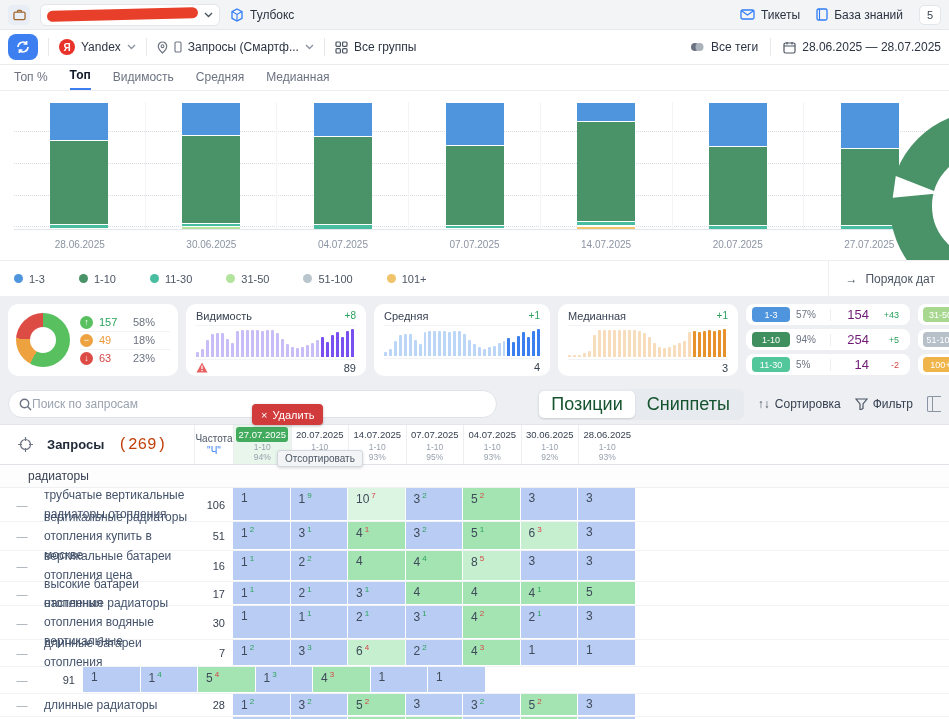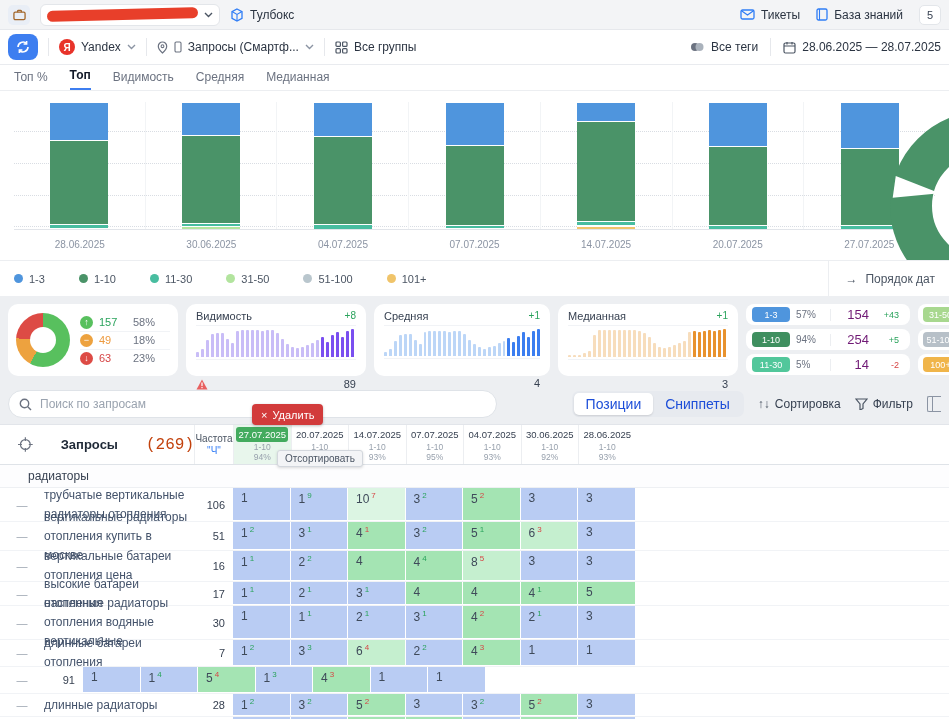--- a/index.html
+++ b/index.html
@@ -61,50 +61,50 @@
   .dstat { display:flex; align-items:center; gap:6px; padding:2px 0; border-bottom:1px solid #f1f3f6; }
   .dstat:last-child { border-bottom:none; }
   .dico { width:13px; height:13px; border-radius:50%; color:#fff; font-size:9px; display:flex; align-items:center; justify-content:center; }
   .dval { font-size:11px; width:28px; }
   .dpct { font-size:11px; color:#6b7280; }
   .spark-card { padding:6px 10px 4px; display:flex; flex-direction:column; }
   .sc-head { display:flex; justify-content:space-between; font-size:11px; color:#374151; border-bottom:1px solid #f1f3f6; padding-bottom:3px; }
   .sc-delta { color:#2aa35c; font-size:10px; }
   .sparkline { flex:1; display:flex; align-items:flex-end; gap:2px; padding:3px 0 2px; border-bottom:1px solid #f1f3f6; }
   .sparkline i { width:3px; border-radius:1px 1px 0 0; display:block; }
-  .sc-foot { display:flex; justify-content:space-between; align-items:flex-end; font-size:11px; color:#374151; padding-top:2px; min-height:14px;margin-top:16px; }
+  .sc-foot { display:flex; justify-content:space-between; align-items:flex-start; font-size:11px; color:#374151; padding-top:2px; min-height:14px; }
   .chips { display:flex; flex-direction:column; gap:4px; width:164px; }
   .chip-row { background:#fff; border-radius:8px; height:21px; display:flex; align-items:center; padding:0 6px; gap:6px; }
   .chip { width:38px; height:15px; border-radius:4px; color:#fff; font-size:9px; display:flex; align-items:center; justify-content:center; }
   .chip-pct { font-size:10px; color:#6b7280; width:28px; }
   .chip-sep { width:1px; height:12px; background:#eceef1; }
   .chip-val { font-size:13px; color:#701a75; width:32px; text-align:right; }
   .chip-delta { font-size:9px; width:24px; text-align:right; }
   .up { color:#2aa35c; } .down { color:#d64545; }
   .cutchips { position:absolute; left:918px; top:8px; display:flex; flex-direction:column; gap:4px; }
   .cutchip { background:#fff; border-radius:8px 0 0 8px; height:21px; width:40px; display:flex; align-items:center; padding:0 0 0 5px; }
 
   
   .qbar { position:absolute; left:0; top:90px; width:949px; height:36px; display:flex; align-items:center; padding:0 8px; gap:14px; }
-  .search { background:#fff; border:1px solid #dfe3e8; border-radius:16px; height:28px; width:489px; display:flex; align-items:center; padding:0 10px; gap:8px; }
+  .search { background:#fff; border:1px solid #dfe3e8; border-radius:16px; height:28px; width:489px; display:flex; align-items:center; padding:0 10px; }
   .search input { border:none; outline:none; flex:1; font-size:12px; font-family:"Liberation Sans",sans-serif; color:#374151; background:transparent; }
   .search input::placeholder { color:#9aa3af; }
   .seg-ctrl { margin-left:auto; background:#e7eaef; border-radius:7px; padding:2px; display:flex; }
-  .seg-opt { font-size:14px; color:#1d4ed8; padding:3px 12px; border-radius:5px; }
+  .seg-opt { font-size:18px; color:#14532d; padding:3px 12px; border-radius:5px; }
   .seg-opt.on { background:#fff; box-shadow:0 1px 2px rgba(0,0,0,.12); }
   .q-act { display:flex; align-items:center; gap:5px; font-size:12px; color:#374151; }
   .cut-icon { width:14px; height:16px; border:1px solid #8b94a3; border-radius:2px 0 0 2px; border-right:none; position:relative; }
   .cut-icon::after { content:""; position:absolute; left:4px; top:0; bottom:0; width:1px; background:#8b94a3; }
   .del-btn { position:absolute; left:252px; top:404px; z-index:60; background:#d23b3b; color:#fff; font-size:11px; border-radius:4px; height:21px; padding:0 9px; display:flex; align-items:center; gap:5px; box-shadow:0 1px 3px rgba(0,0,0,.25); }
   .tooltip { position:absolute; left:277px; top:450px; z-index:60; background:#f3f4f6; border:1px solid #d3d7dd; border-radius:3px; font-size:10px; color:#4b5563; padding:2px 7px; box-shadow:0 1px 3px rgba(0,0,0,.15); }
 
   
   .tablesec { top:424px; height:295px; background:#fff; border-top:1px solid #e2e5ea; }
   .thead { height:40px; display:flex; border-bottom:1px solid #dfe3e8; }
-  .th-left { width:194px; display:flex; align-items:center; padding-left:18px; gap:28px; }
+  .th-left { width:194px; display:flex; align-items:center; padding-left:18px; gap:14px; }
   .th-q { font-size:13px; font-weight:bold; color:#1f2937; }
   .th-cnt { font-size:16px; color:#c2410c;font-family:Liberation Mono, monospace; }
   .th-freq { width:39px; border-left:1px solid #eceef1; display:flex; flex-direction:column; align-items:center; justify-content:center; font-size:10px; color:#4b5563; }
   .th-freq b { color:#3b82f6; font-weight:normal; margin-top:1px; }
   .dcols { display:flex; }
   .dcol { width:57.5px; border-left:1px solid #eceef1; display:flex; flex-direction:column; align-items:center; padding-top:2px; }
   .dcol .dt { font-size:9.5px; color:#374151; padding:2px 2px; border-radius:3px; }
   .dcol.hl .dt { background:#43ab5e; color:#fff; }
   .dcol.hl { background:#e8f6ec; }
   .dcol .sub { font-size:8.5px; color:#98a1ad; line-height:10px; text-align:center; }

